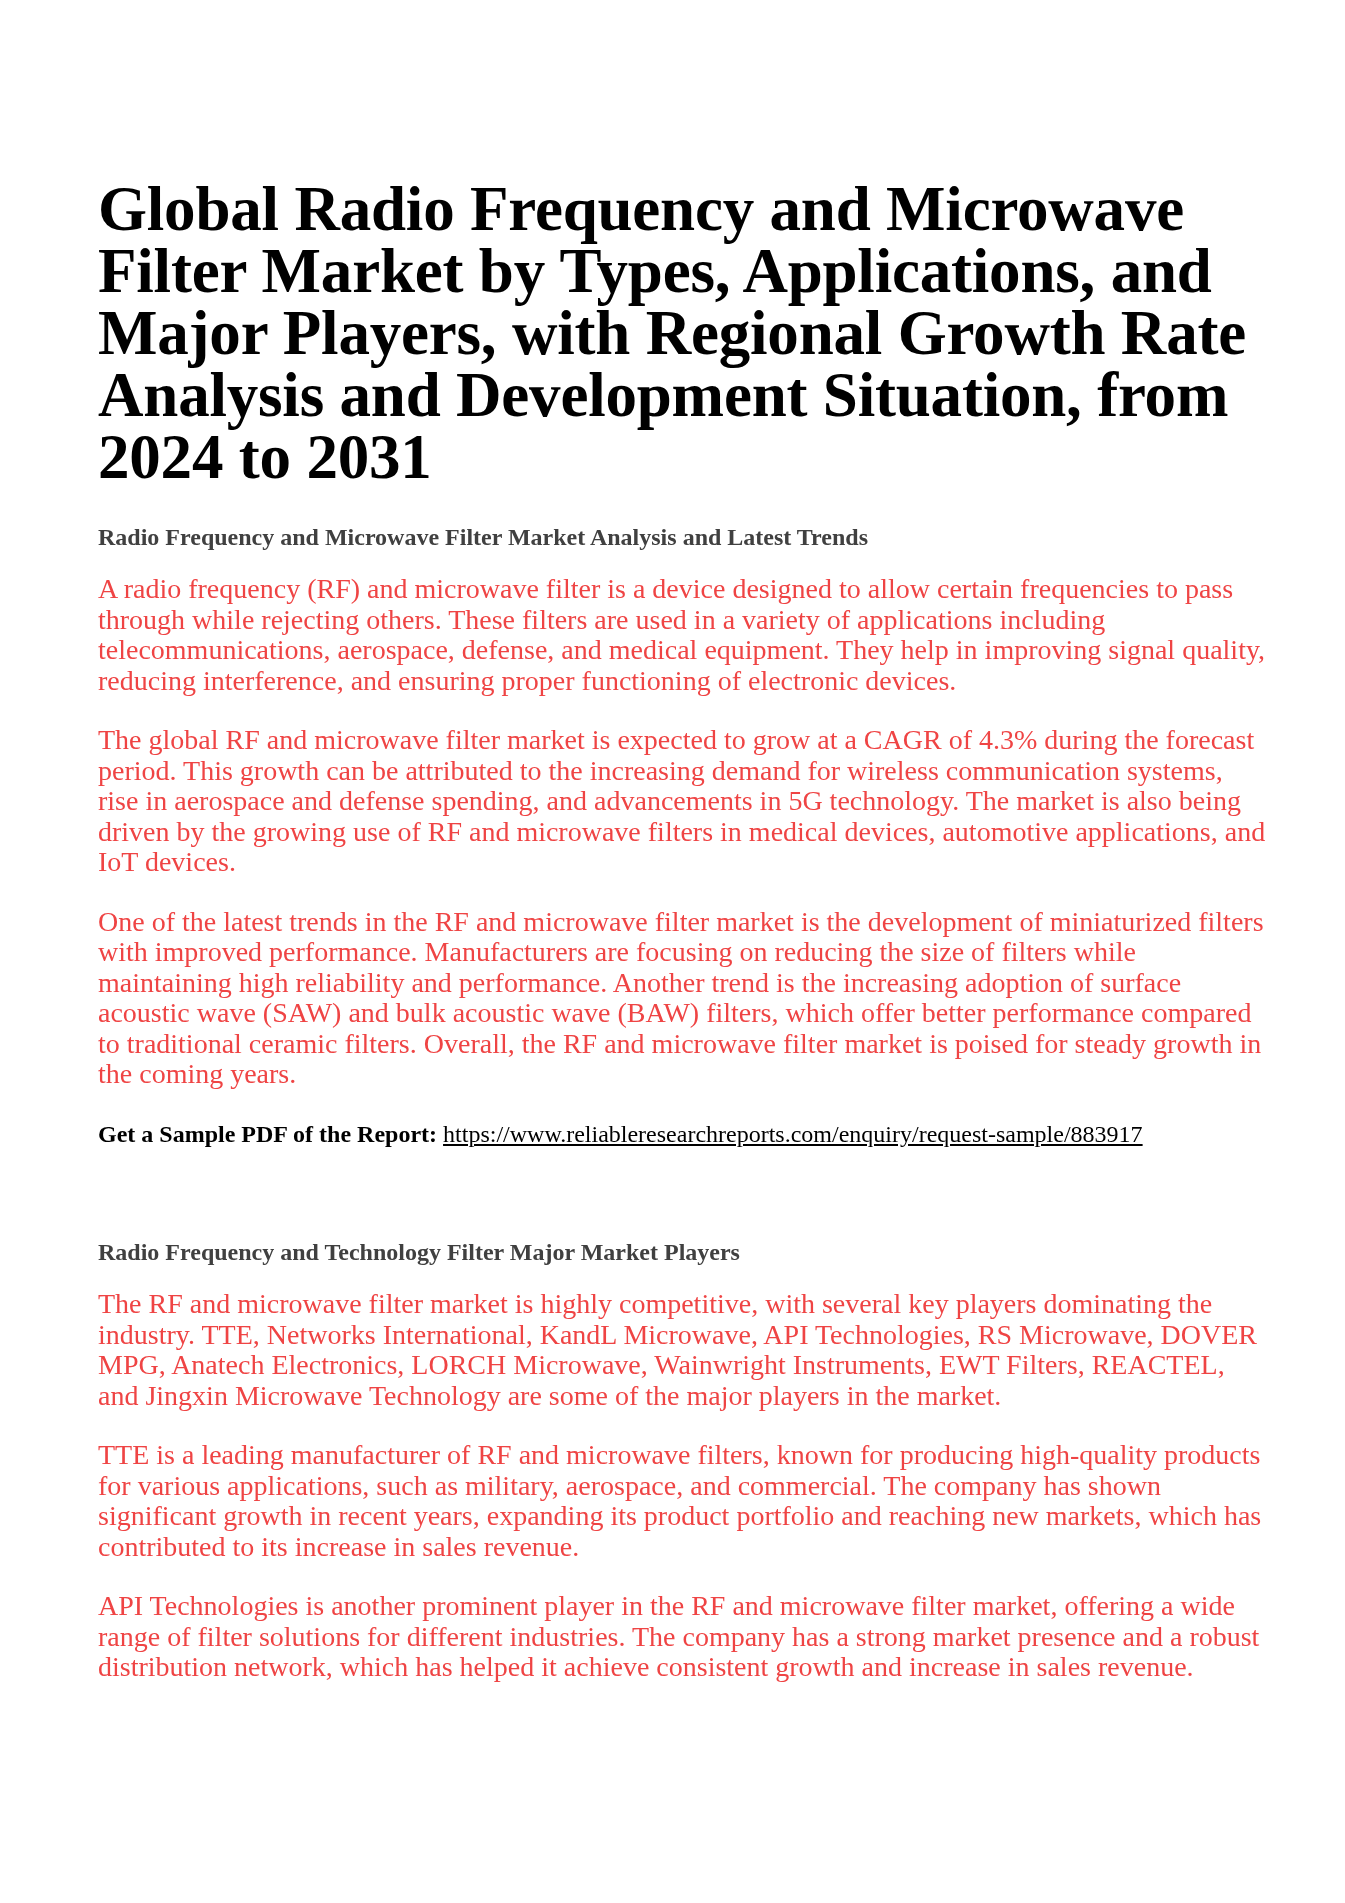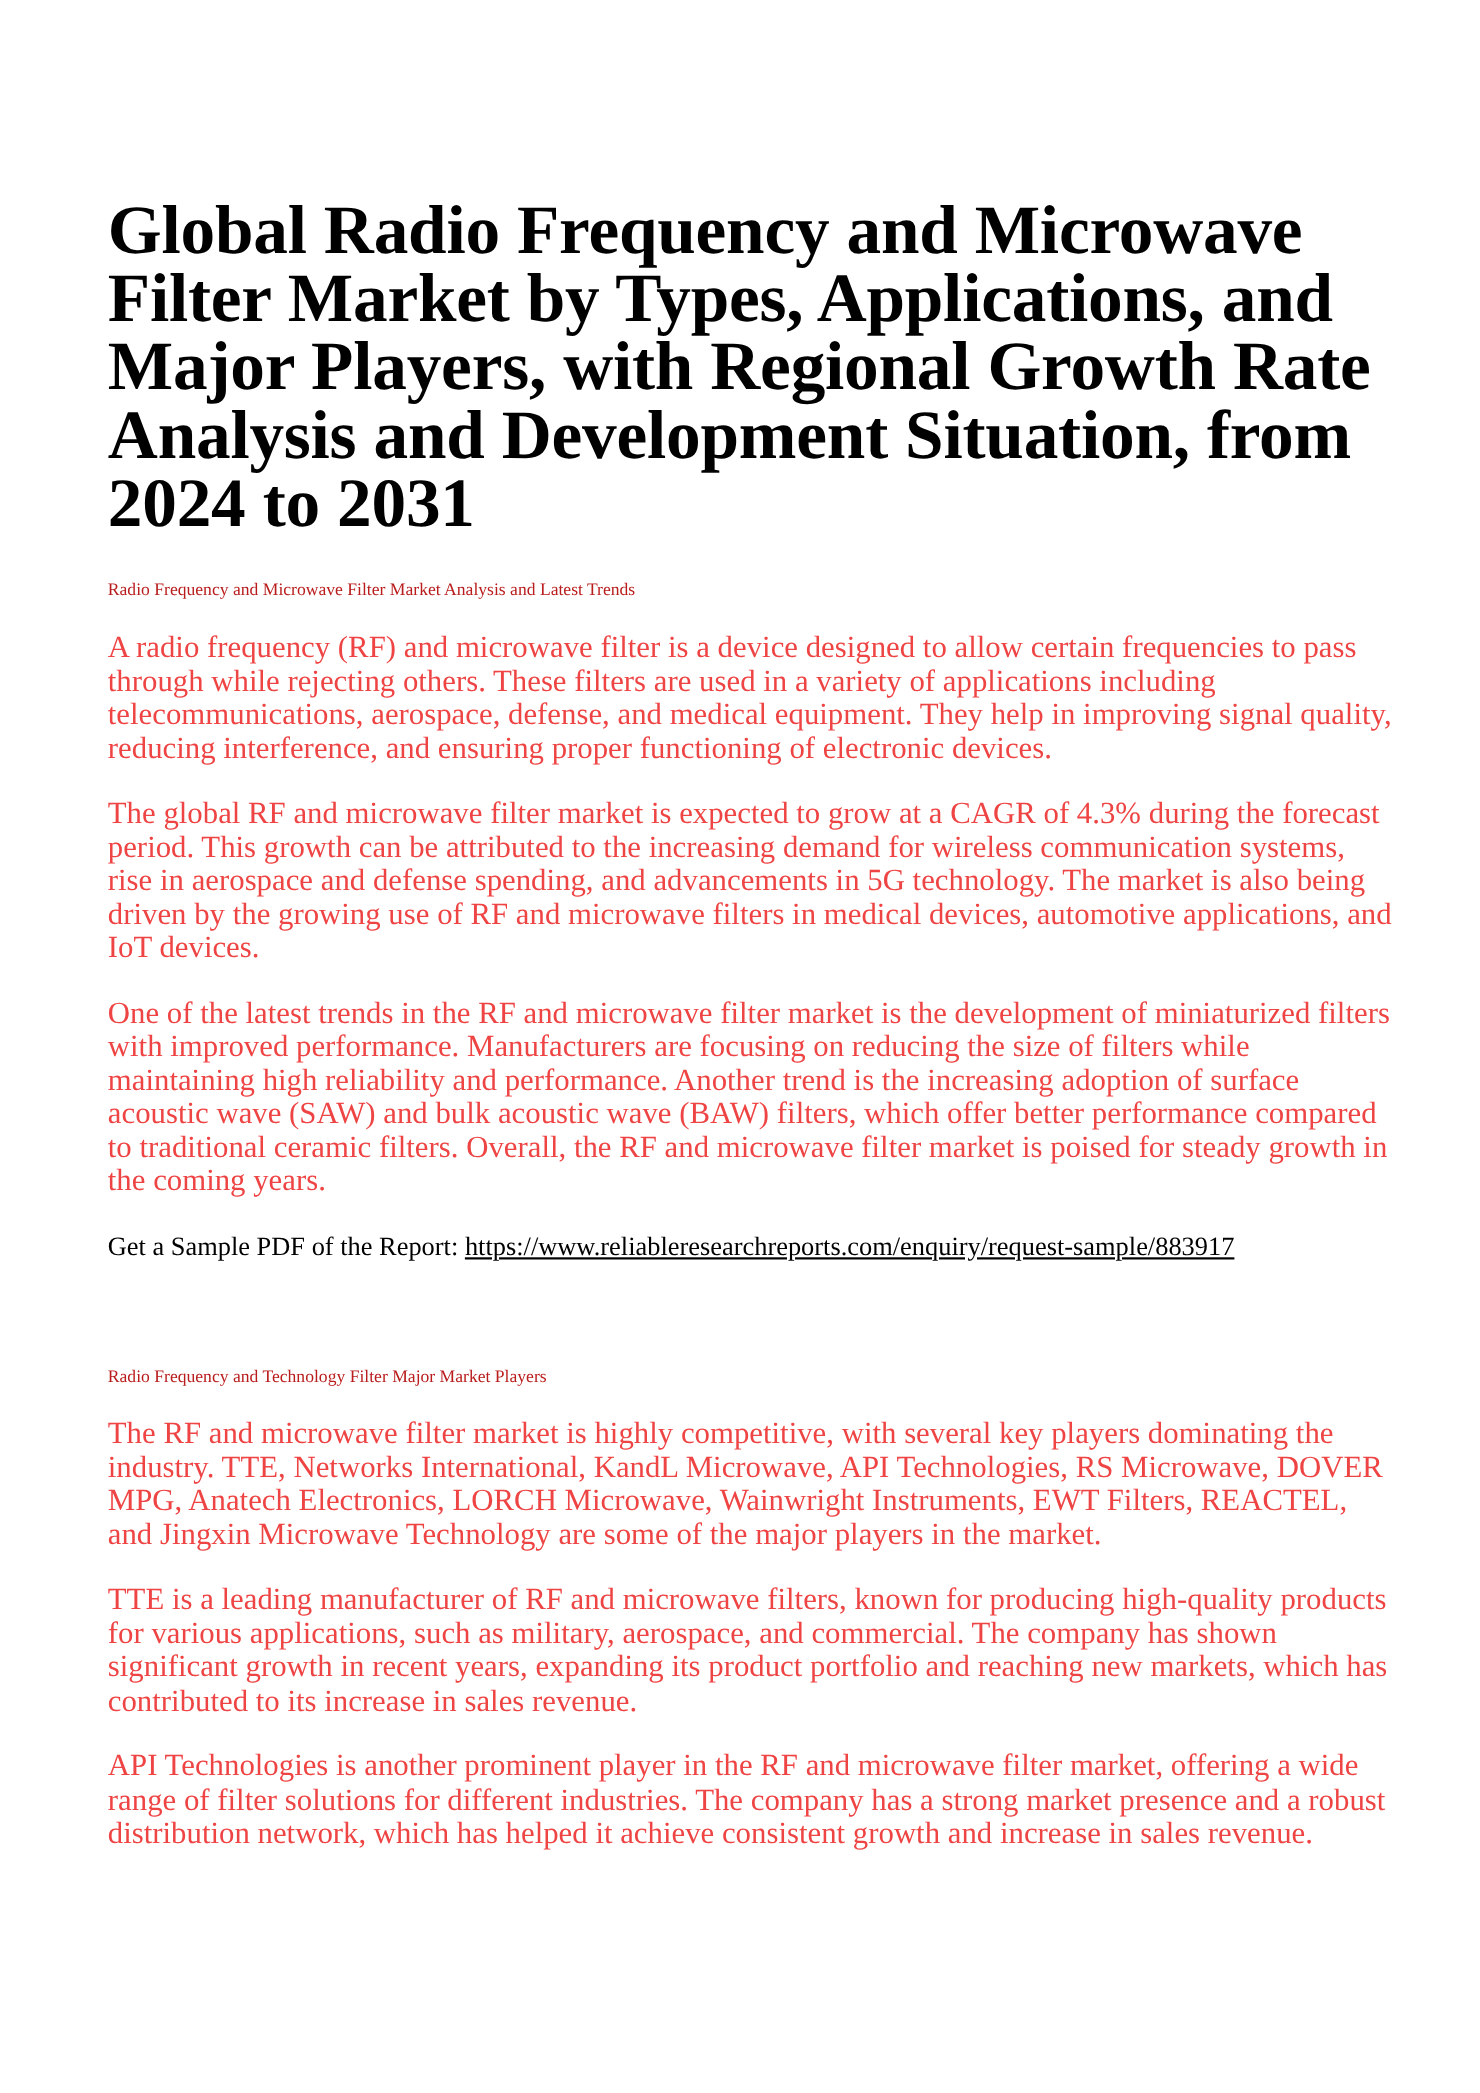--- a/index.html
+++ b/index.html
@@ -23,39 +23,39 @@
     }
     h1.doc-title {
       font-size: 63px;
       font-weight: bold;
       line-height: 62px;
       margin: 0 0 34px 0;
       letter-spacing: -0.2px;
       color: #000;
     }
     h2.section-heading {
-      font-size: 16px;
-      font-weight: normal;
+      font-size: 24px;
+      font-weight: bold;
       line-height: 30px;
       margin: 0 0 22px 0;
-      color: #b91c1c;
+      color: #404040;
     }
     p.body-para {
       font-size: 28px;
       line-height: 30.5px;
       margin: 0 0 29px 0;
       color: #ef4444;
     }
     .cta {
       font-size: 24px;
       line-height: 30.5px;
       margin: 0 0 88px 0;
     }
     .cta-label {
-      font-weight: normal;
+      font-weight: bold;
       color: #000;
     }
     .cta-link {
       color: #000000;
       text-decoration: underline;
       margin-left: 6px;
     }
   </style>
 </head>
 <body>

